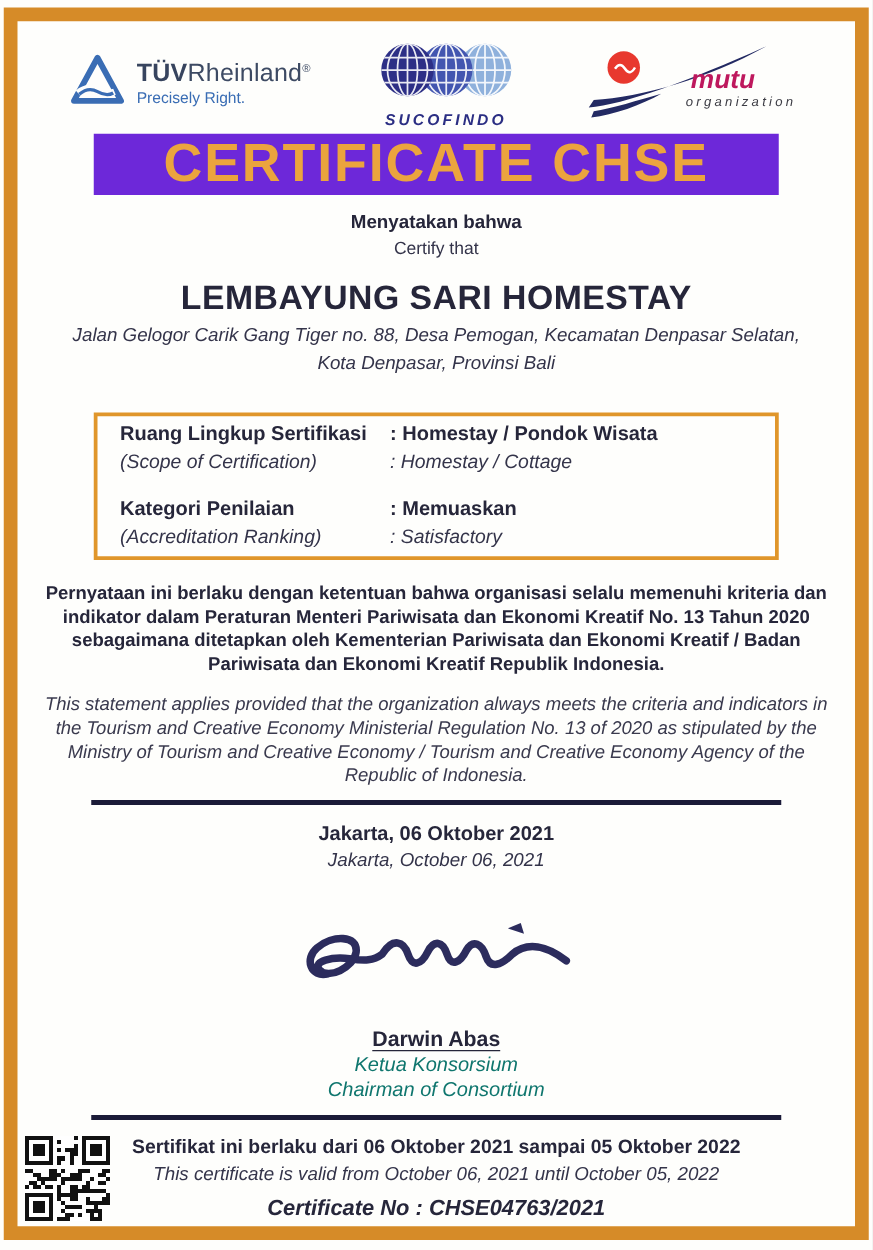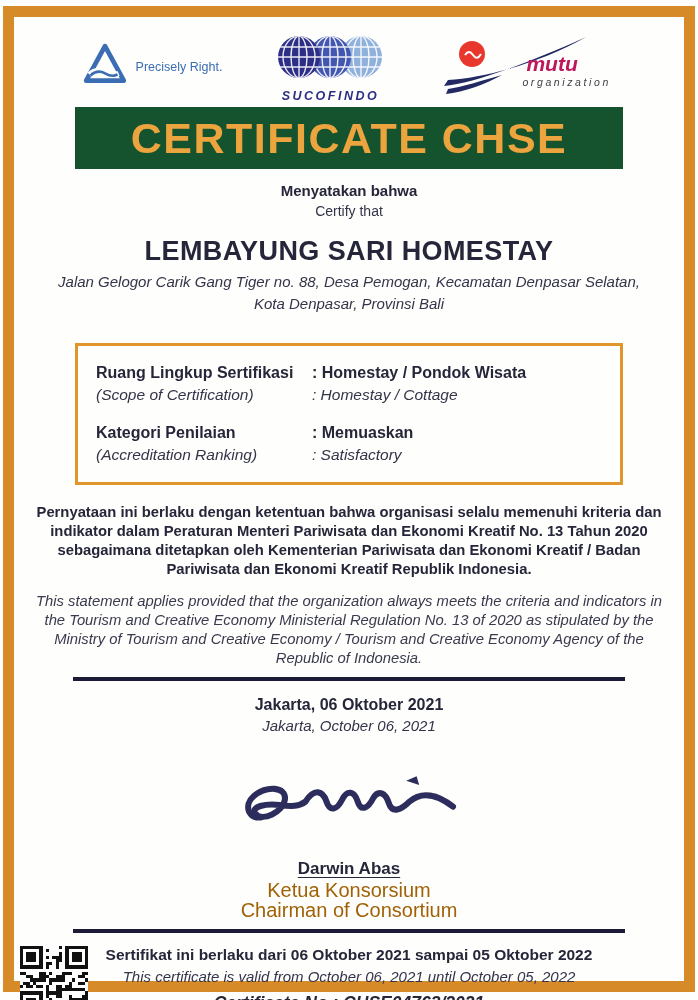--- a/index.html
+++ b/index.html
@@ -24,52 +24,52 @@
   .tuv-name b{color:#37445e;}
   .tuv-reg{font-size:9px;vertical-align:super;color:#3d4a63;}
   .tuv-tag{font-size:12.5px;color:#3a6db4;margin-top:2px;}
   .suco{display:flex;flex-direction:column;align-items:center;}
   .suco-label{font-size:12.5px;font-weight:bold;color:#2b2e83;letter-spacing:2.5px;margin-top:1px;font-style:italic;}
   .mutu{position:relative;width:178px;height:66px;text-align:left;}
   .mutu-name{position:absolute;left:88px;top:18px;font-size:21px;font-weight:bold;font-style:italic;color:#be185d;}
   .mutu-sub{position:absolute;left:84px;top:42px;font-size:10.5px;font-style:italic;letter-spacing:2.6px;color:#3c3c44;}
   
   .banner{
-    margin:3px auto 0;width:548px;height:62px;background:#14532d;
+    margin:3px auto 0;width:548px;height:49px;background:#6d28d9;
     display:flex;align-items:center;justify-content:center;
   }
   .banner span{color:#eba43e;font-size:43px;font-weight:bold;letter-spacing:1.5px;}
   
   .line-bold{font-weight:bold;font-size:15px;}
   .line-italic{font-size:14px;color:#34344a;}
   .intro{margin-top:12px;line-height:20px;}
   
   .name{margin-top:13px;font-size:27px;font-weight:bold;letter-spacing:.4px;line-height:34px;}
   .address{margin-top:3px;font-size:15px;font-style:italic;line-height:22px;color:#34344a;}
   
   .scopebox{
     margin:28px auto 0;width:506px;border:3px solid #e0962a;
-    padding:16px 18px;text-align:left;
+    padding:4px 18px;text-align:left;
   }
   .srow{display:grid;grid-template-columns:212px 1fr;column-gap:4px;line-height:22px;}
   .srow + .srow{margin-top:16px;}
   .scopebox .b{font-weight:bold;font-size:16px;}
   .scopebox .i{font-style:italic;font-size:15.5px;color:#34344a;}
   
   .para-id{margin:18px auto 0;width:648px;font-weight:bold;font-size:14.8px;line-height:19px;}
   .para-en{margin:13px auto 0;width:642px;font-style:italic;font-size:14.8px;line-height:19px;color:#3a3a4e;}
   .divider{margin:9px auto 0;width:552px;height:4px;background:#1b1b38;}
   
   .date{margin-top:13px;line-height:21px;}
   .date .b{font-weight:bold;font-size:16px;}
   .date .i{font-style:italic;font-size:15px;color:#34344a;}
   
   .sig{margin-top:38px;height:80px;display:flex;justify-content:center;align-items:flex-end;}
   .signame{font-weight:bold;font-size:17px;text-decoration:underline;text-underline-offset:3px;line-height:22px;margin-top:4px;}
-  .sigtitle{font-size:20px;line-height:20px;color:#a16207;}
+  .sigtitle{font-style:italic;font-size:16px;line-height:20px;color:#0f766e;}
   
   .bottom{position:relative;margin-top:11px;}
   .bot-id{font-weight:bold;font-size:15.5px;line-height:22px;}
   .bot-en{font-style:italic;font-size:15px;line-height:22px;color:#34344a;}
   .bot-no{font-weight:bold;font-style:italic;font-size:17.5px;line-height:26px;margin-top:2px;}
   .qr{position:absolute;left:6px;top:1px;width:68px;height:70px;}
 </style>
 </head>
 <body>
 
@@ -82,20 +82,21 @@
 
       <div class="logo">
         <span>
           <svg width="46" height="46" viewBox="0 0 44 44">
             <path d="M22 4 L40 37 L4 37 Z" fill="none" stroke="#3a6db4" stroke-width="4.5" stroke-linejoin="round"></path>
             <path d="M7 31 Q14 25 21 29 T35 30" fill="none" stroke="#fefefc" stroke-width="5"></path>
             <path d="M8 32 Q15 26 22 30 T34 31" fill="none" stroke="#3a6db4" stroke-width="2.5"></path>
           </svg>
         </span>
         <span class="tuv-text">
+          <span class="tuv-name"><b>TÜV</b><span>Rheinland</span><span class="tuv-reg">®</span></span>
           <div class="tuv-tag">Precisely Right.</div>
         </span>
       </div>
 
       <div class="suco">
         <span>
           <svg width="112" height="52" viewBox="0 0 112 52">
             <defs>
               <clipPath id="cg1">
                   <circle cx="25" cy="25" r="21"></circle>

